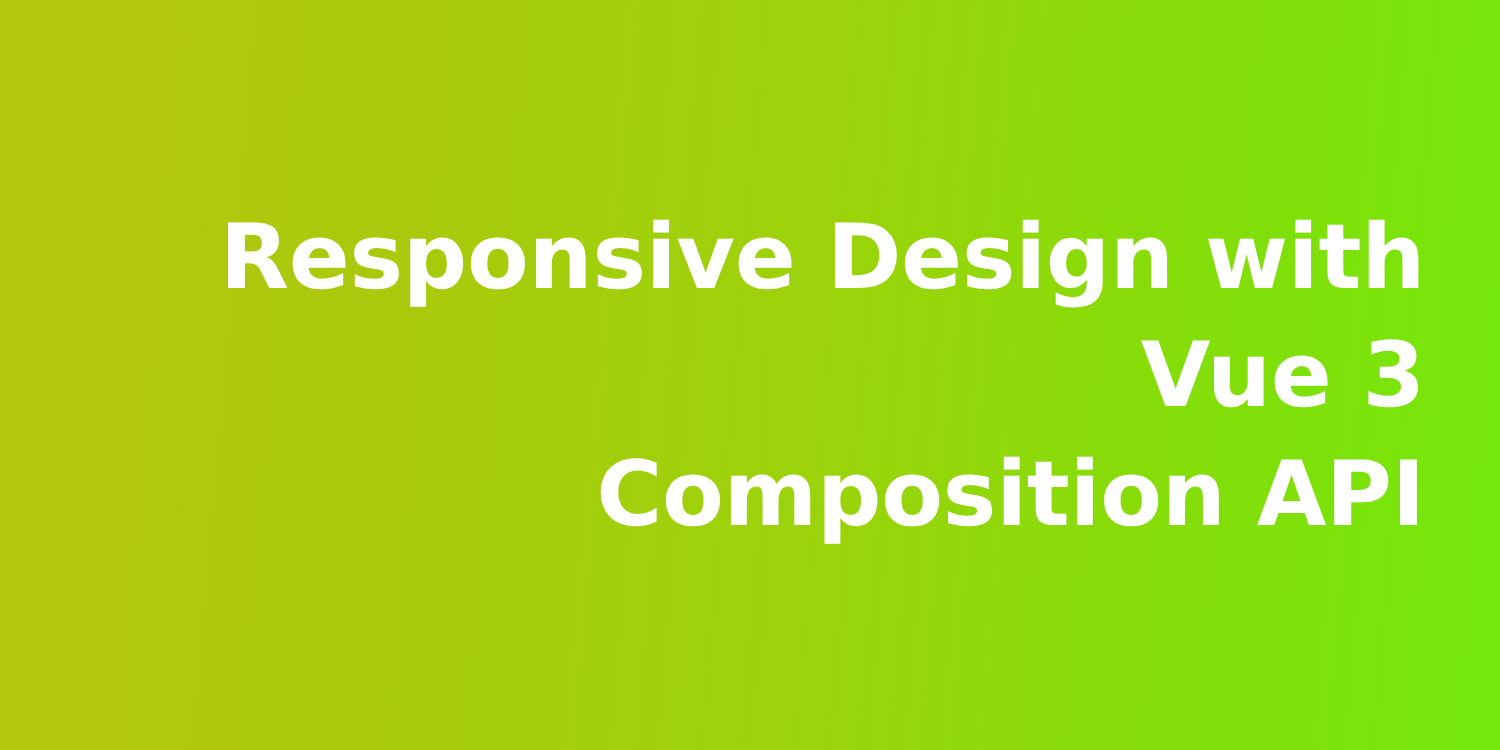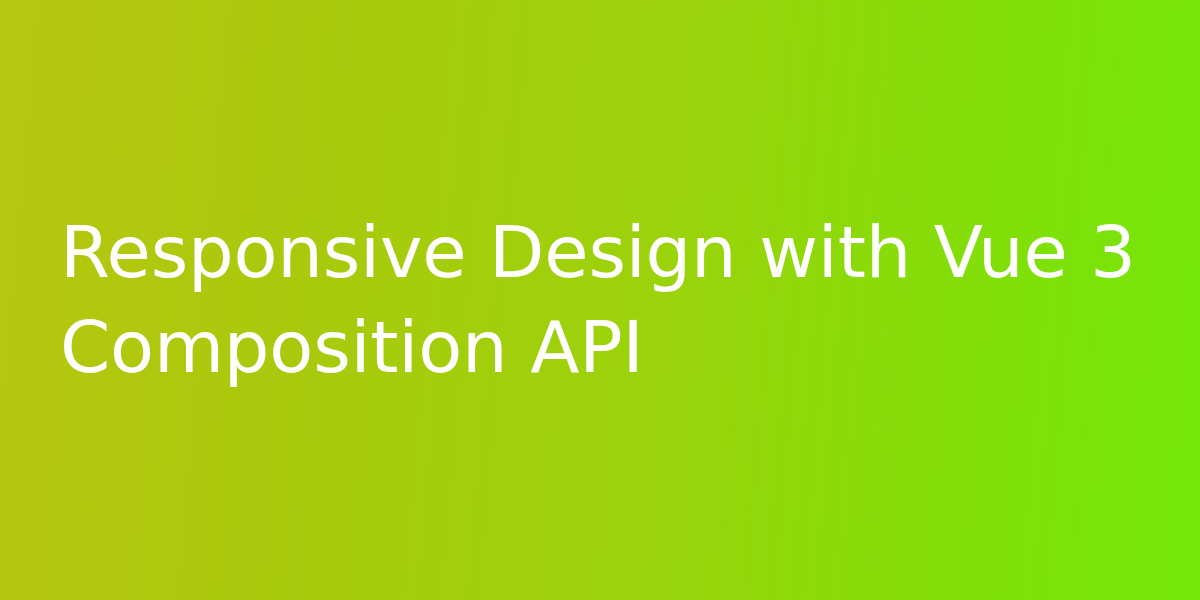--- a/index.html
+++ b/index.html
@@ -24,25 +24,25 @@
     justify-content: center;
     background-image: linear-gradient(95deg, #b6c70f 0%, #aac90c 25%, #9bd30b 55%, #84dd09 78%, #74e80a 100%);
     overflow: hidden;
   }
 
   .banner-title {
     margin: 0;
     padding: 0 60px;
     width: 100%;
     box-sizing: border-box;
-    text-align: left;
+    text-align: right;
     color: #ffffff;
     font-family: "DejaVu Sans", "Liberation Sans", sans-serif;
     font-size: 72px;
-    font-weight: 400;
+    font-weight: 700;
     line-height: 95px;
     letter-spacing: -0.2px;
     white-space: pre-line;
   }
 </style>
 </head>
 <body>
 
 <div class="banner">
   <h1 class="banner-title">Responsive Design with Vue 3

